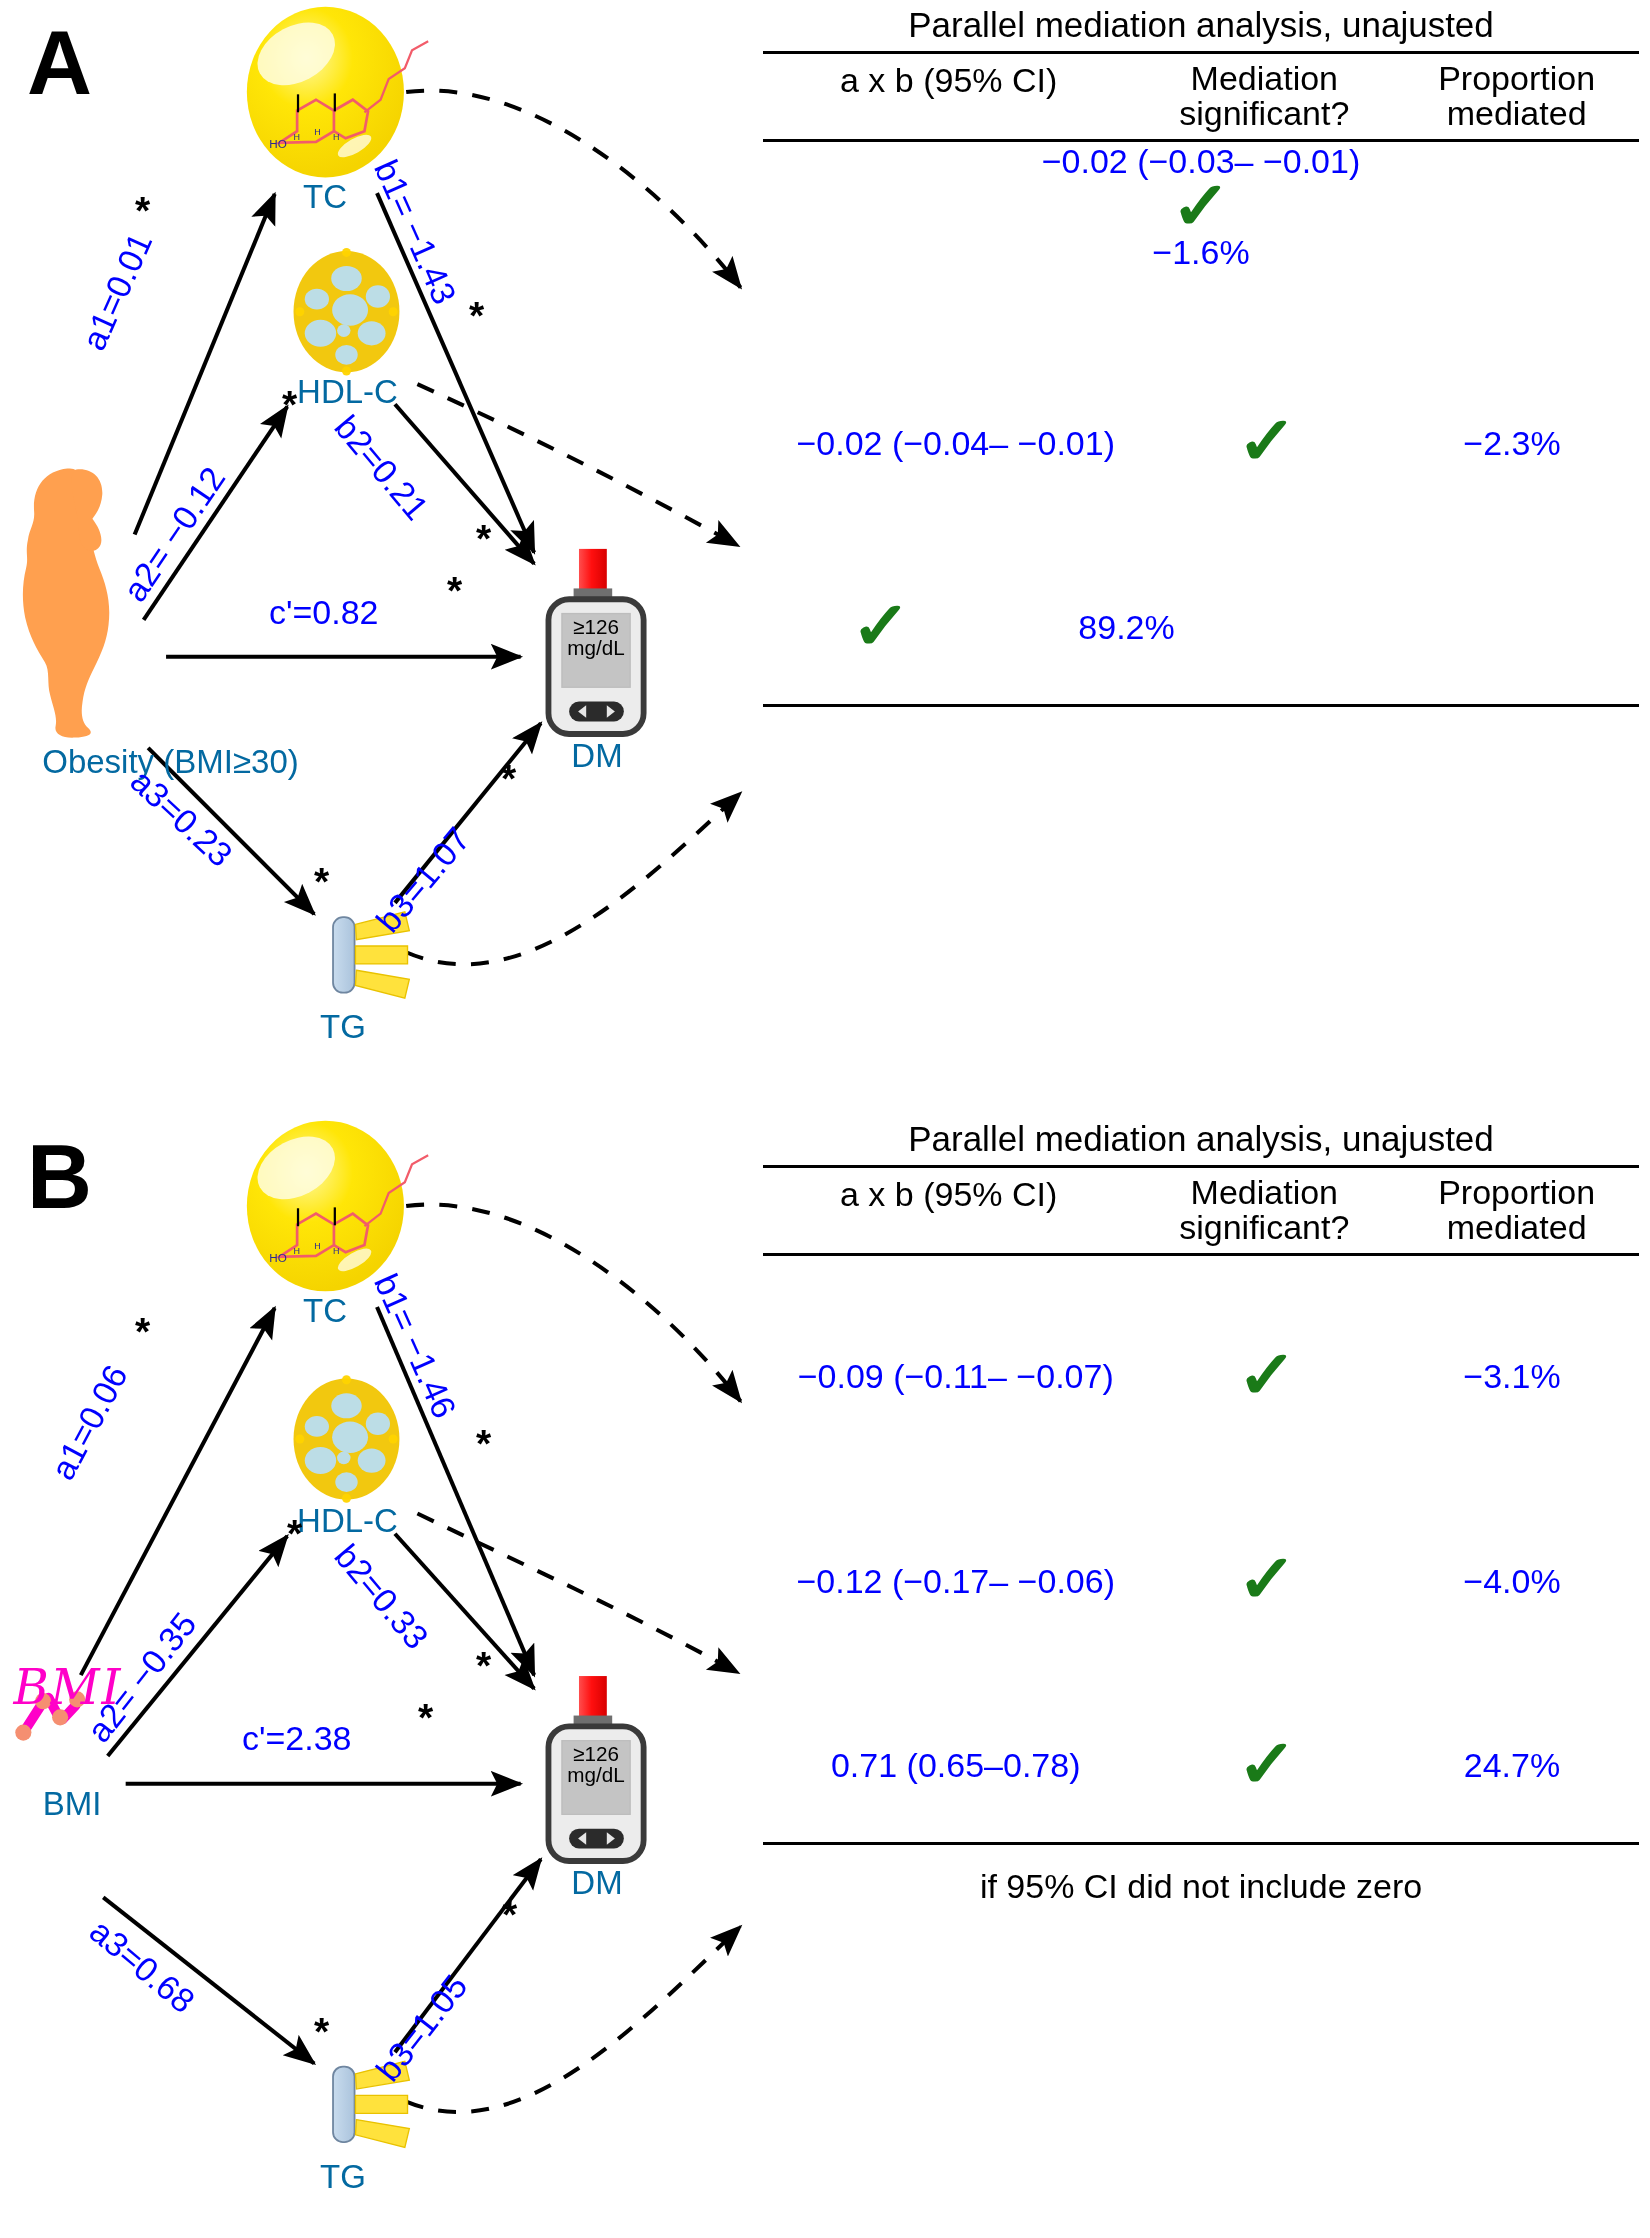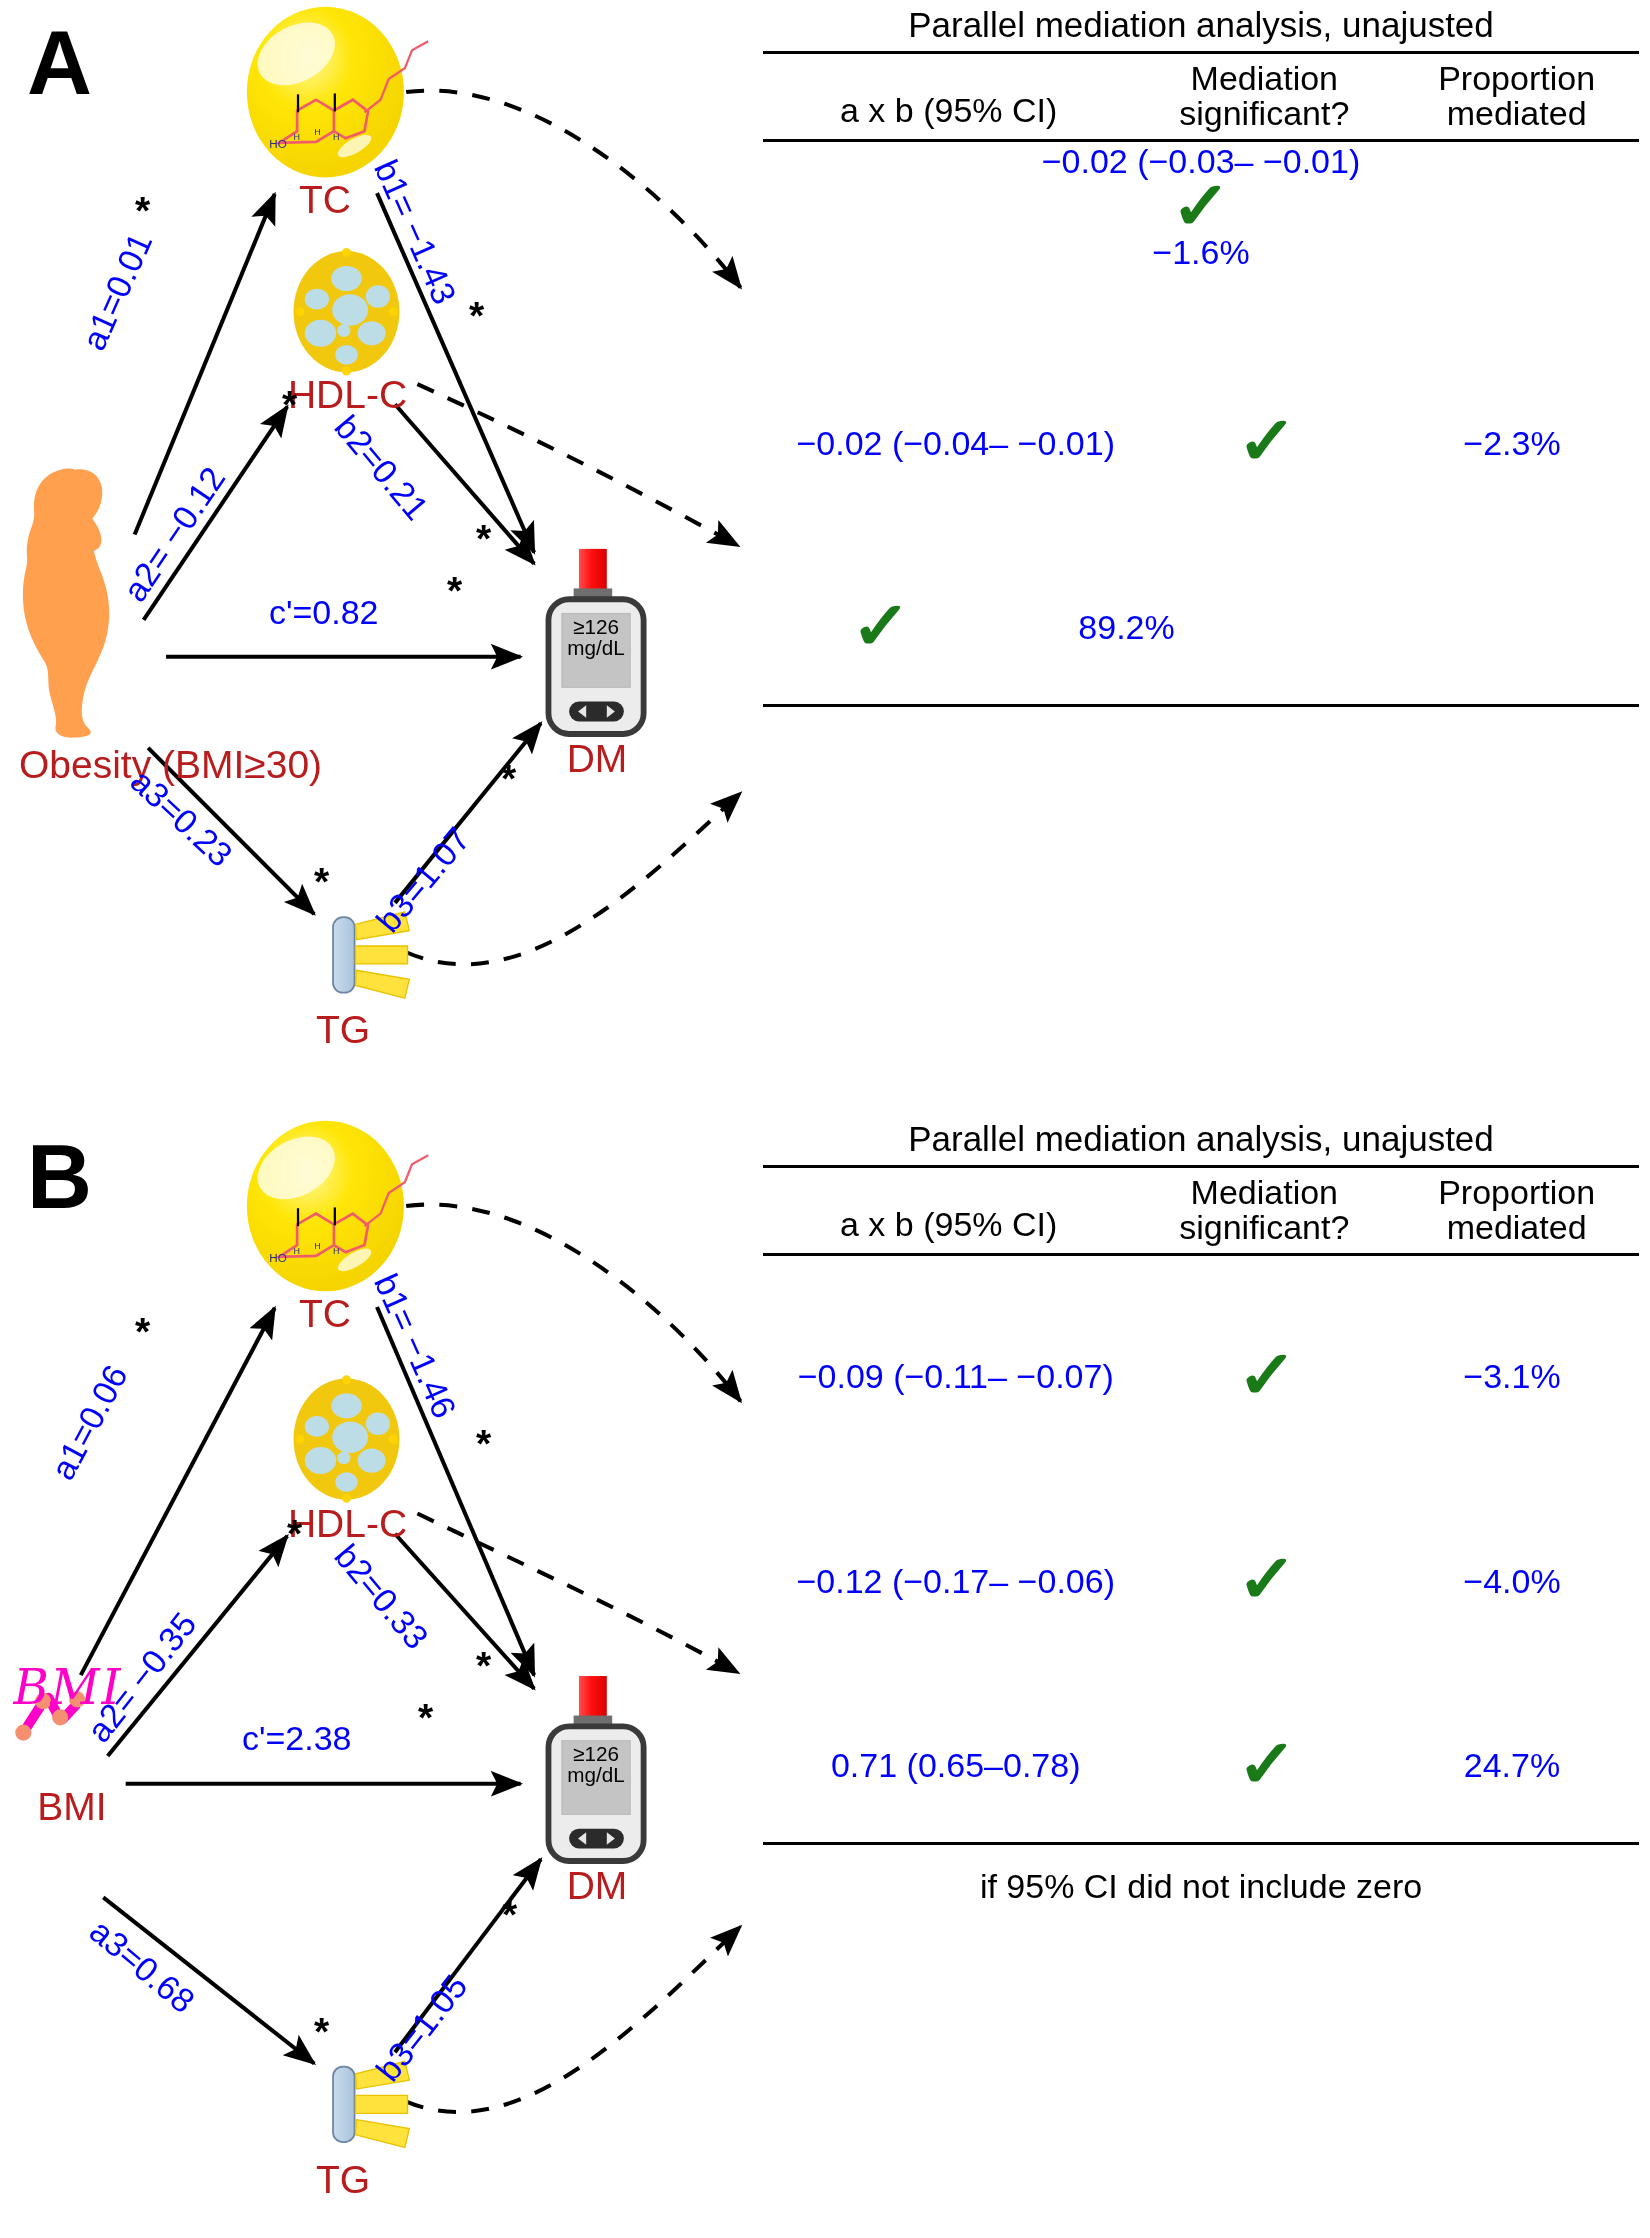--- a/index.html
+++ b/index.html
@@ -25,25 +25,25 @@
     line-height:1;
     font-family:"Liberation Sans", sans-serif;
   }
 
   
   .diagram{position:absolute;left:0;top:0;width:763px;height:100%;}
   .svg-layer{position:absolute;left:0;top:0;width:100%;height:100%;}
 
   .node-label{
     position:absolute;
-    font-size:39px;
+    font-size:33px;
     text-align:center;
     white-space:nowrap;
     line-height:1;
-    color:#b91c1c;
+    color:#0369a1;
   }
   .icon-box{position:absolute;}
 
   
   .coef{
     position:absolute;
     color:#0000ff;
     font-size:34px;
     white-space:nowrap;
     line-height:1;
@@ -69,21 +69,21 @@
     white-space:nowrap;
   }
   .rule{
     height:3.1px;
     background:#000;
     width:100%;
   }
   .rule.thin{height:2.7px;}
   .hdr-row{
     display:flex;
-    align-items:flex-end;
+    align-items:flex-start;
     padding:7.2px 0 9px 0;
     gap:16px;
   }
   .col1{width:44%;text-align:center;font-size:34px;}
   .col2{width:27%;text-align:center;font-size:34px;line-height:1.02;}
   .col3{width:29%;text-align:center;font-size:34px;line-height:1.02;}
   .data-row{
     display:flex;
     align-items:center;
     color:#0000ff;

